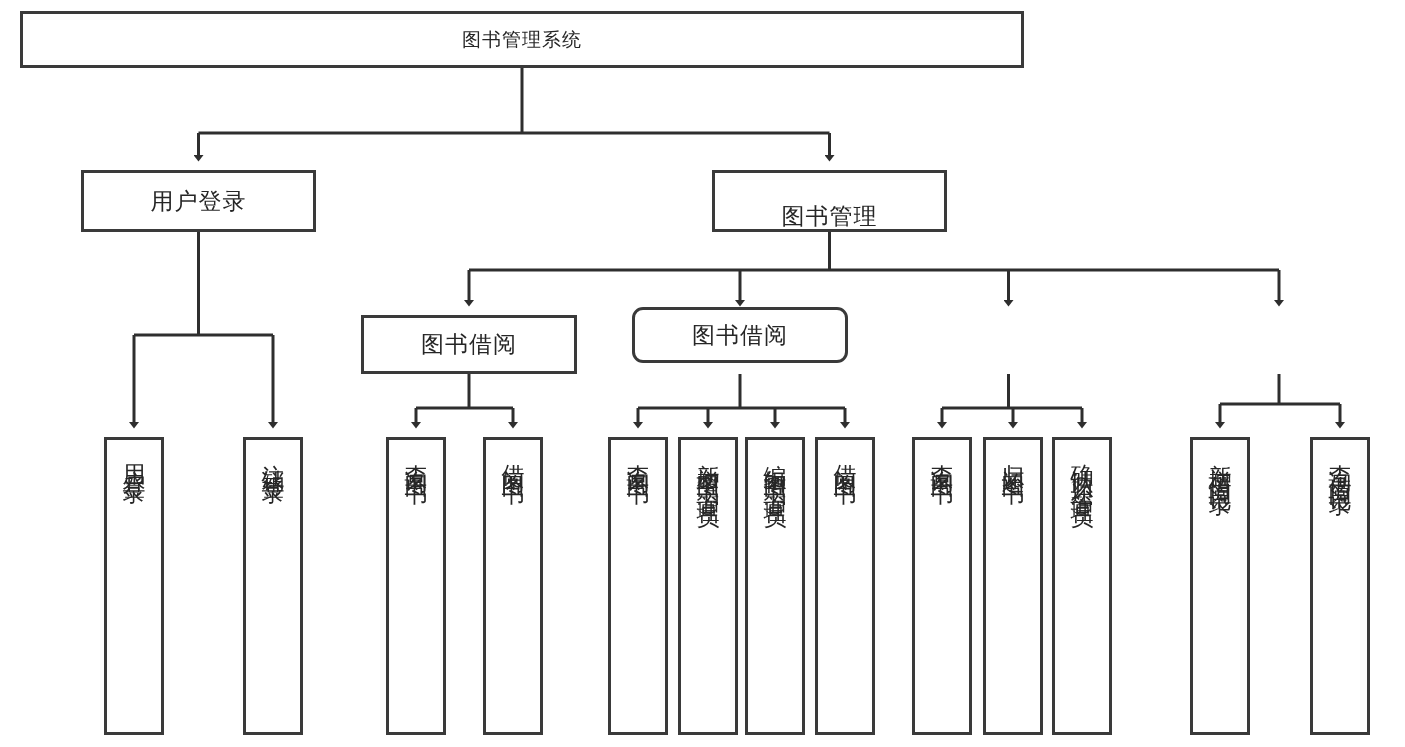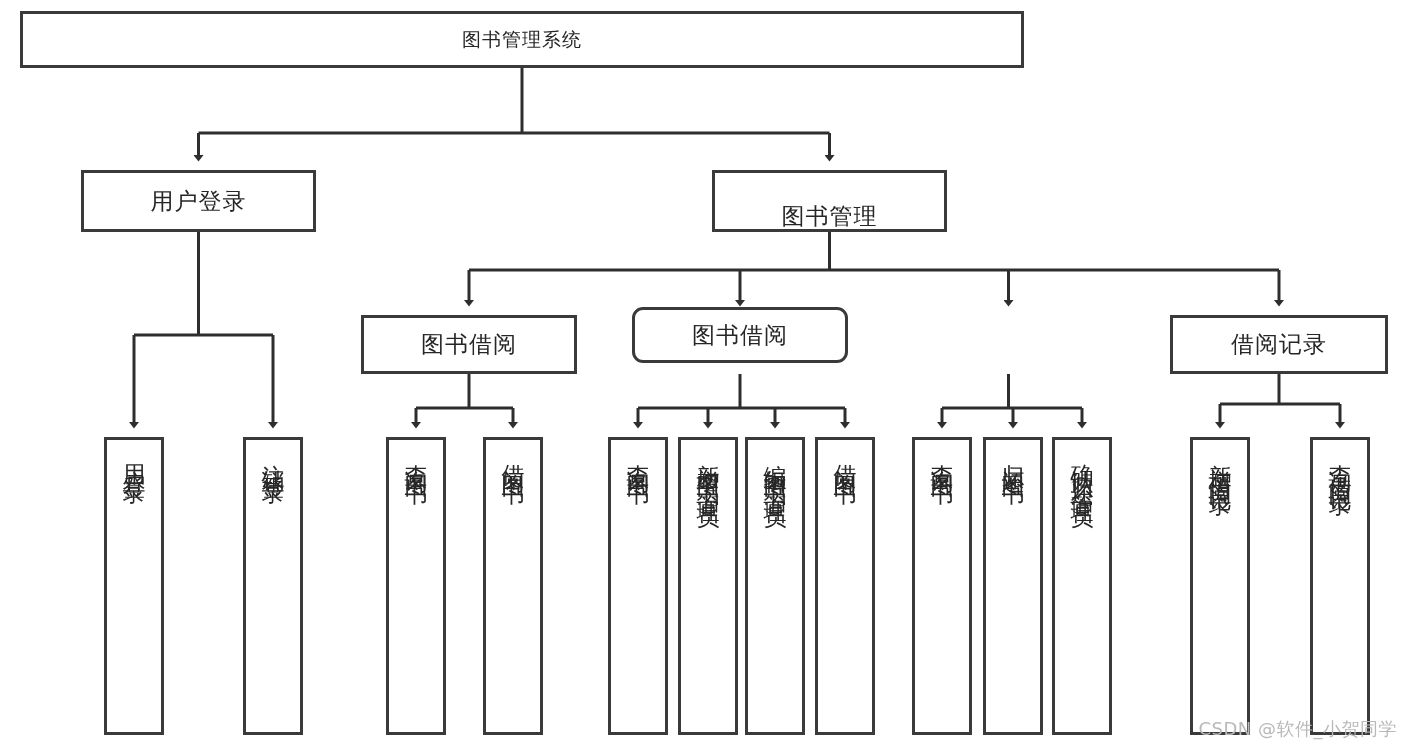--- a/index.html
+++ b/index.html
@@ -134,23 +134,20 @@
   <div class="node h-node" style="left:712px; top:170px; width:235px; height:62px;align-items:flex-end;">
     <span class="label">图书管理</span>
   </div>
 
   <div class="node h-node" style="left:361px; top:315px; width:216px; height:59px;">
     <span class="label">图书借阅</span>
   </div>
   <div class="node h-node" style="left:632px; top:307px; width:216px; height:56px;border-radius:11px;">
     <span class="label">图书借阅</span>
   </div>
-  <div class="node h-node" style="left:1170px; top:315px; width:218px; height:59px;">
-    <span class="label">借阅记录</span>
-  </div>
 
   <div class="node v-node" style="left:104px; top:437px; width:60px; height:298px;">
     <span class="label">用户登录</span>
   </div>
   <div class="node v-node" style="left:243px; top:437px; width:60px; height:298px;">
     <span class="label">注销登录</span>
   </div>
 
   <div class="node v-node" style="left:386px; top:437px; width:60px; height:298px;">
     <span class="label">查询图书</span>
@@ -182,15 +179,14 @@
     <span class="label">确认归还（管理员）</span>
   </div>
 
   <div class="node v-node" style="left:1190px; top:437px; width:60px; height:298px;">
     <span class="label">新增借阅记录</span>
   </div>
   <div class="node v-node" style="left:1310px; top:437px; width:60px; height:298px;">
     <span class="label">查询借阅记录</span>
   </div>
 
-  <div id="watermark">CSDN @软件_小贺同学</div>
 
 </div>
 
 </body></html>

